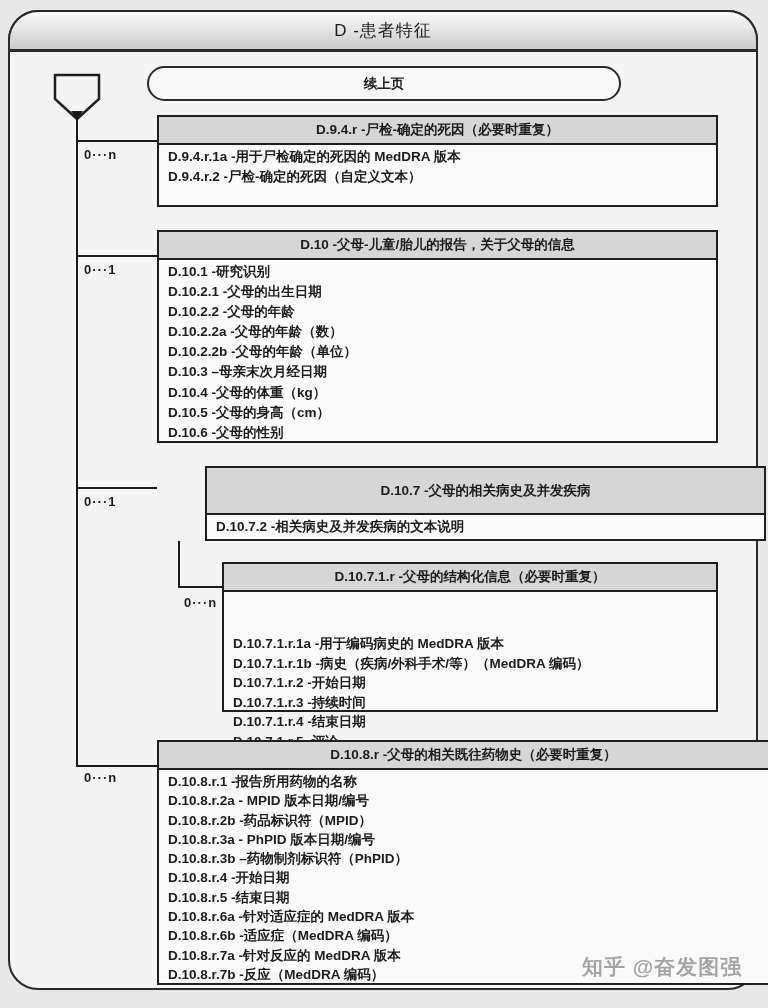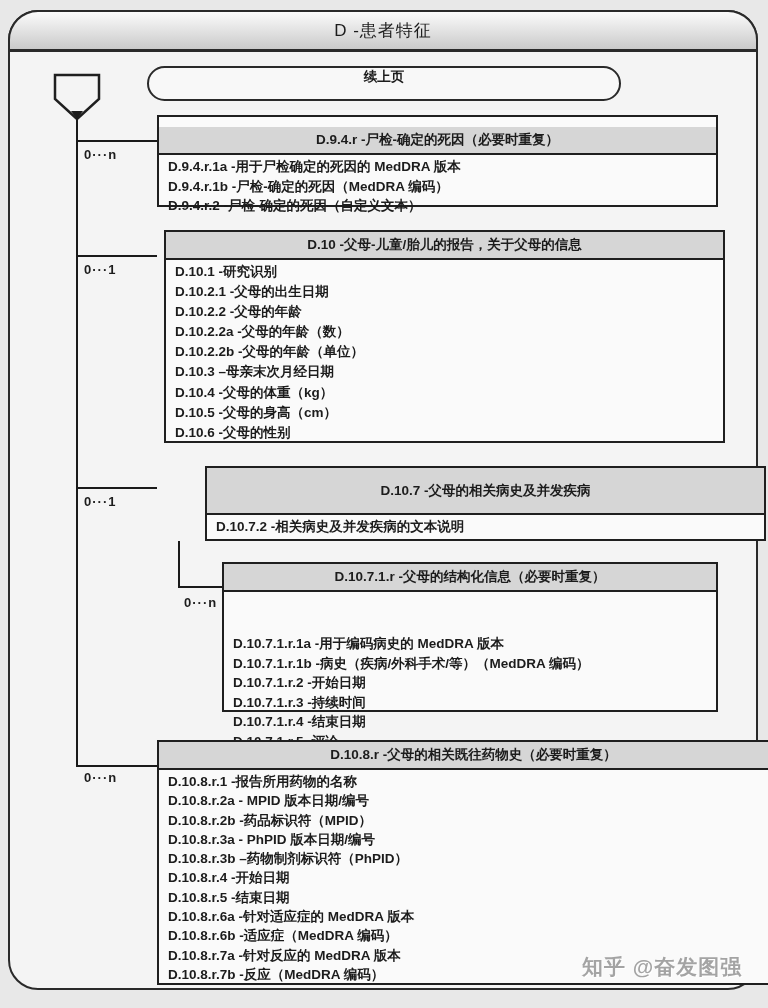--- a/index.html
+++ b/index.html
@@ -20,21 +20,21 @@
     background:linear-gradient(#fbfbfb,#cacaca);
     border:2px solid #2a2a2a;border-bottom:3px solid #2a2a2a;
     border-radius:30px 30px 0 0;
     display:flex;align-items:center;justify-content:center;
     font-size:17px;font-weight:normal;letter-spacing:1px;
   }
   .pill{
     position:absolute;left:147px;top:66px;width:474px;height:35px;
     box-sizing:border-box;
     background:#f8f8f8;border:2px solid #2a2a2a;border-radius:18px;
-    display:flex;justify-content:center;
+    display:flex;align-items:center;justify-content:center;
     font-size:13.5px;font-weight:bold;
   }
   .pentagon{position:absolute;left:53px;top:73px;}
   .arrowhead{
     position:absolute;left:71px;top:111px;width:0;height:0;
     border-left:6px solid transparent;border-right:6px solid transparent;
     border-top:8px solid #1a1a1a;
   }
   .v-line,.h-line{position:absolute;background:#1a1a1a;}
   .v-line{width:2px;}
@@ -90,29 +90,28 @@
 <div class="v-line" style="left:178px;top:541px;height:47px;"></div>
 <div class="h-line" style="left:178px;top:586px;width:44px;"></div>
 
 <div class="card" style="left:84px;top:147px;">0···n</div>
 <div class="card" style="left:84px;top:262px;">0···1</div>
 <div class="card" style="left:84px;top:494px;">0···1</div>
 <div class="card" style="left:184px;top:595px;">0···n</div>
 <div class="card" style="left:84px;top:770px;">0···n</div>
 
 <div class="sec" style="left:157px;top:115px;width:561px;height:92px;">
-  <div class="sec-header" style="height:26px;margin-top:10px;">D.9.4.r -尸检-确定的死因（必要时重复）</div>
+  <div class="sec-header" style="height:26px;">D.9.4.r -尸检-确定的死因（必要时重复）</div>
   <div class="sec-items" style="line-height:19.5px;">
     <div class="item">D.9.4.r.1a -用于尸检确定的死因的 MedDRA 版本</div>
-    <div class="item">D.9.4.r.1b -尸检-确定的死因（MedDRA 编码）</div>
     <div class="item">D.9.4.r.2 -尸检-确定的死因（自定义文本）</div>
   </div>
 </div>
 
-<div class="sec" style="left:164px;top:230px;width:561px;height:213px;">
+<div class="sec" style="left:157px;top:230px;width:561px;height:213px;">
   <div class="sec-header" style="height:26px;">D.10 -父母-儿童/胎儿的报告，关于父母的信息</div>
   <div class="sec-items" style="line-height:20.1px;">
     <div class="item">D.10.1 -研究识别</div>
     <div class="item">D.10.2.1 -父母的出生日期</div>
     <div class="item">D.10.2.2 -父母的年龄</div>
     <div class="item">D.10.2.2a -父母的年龄（数）</div>
     <div class="item">D.10.2.2b -父母的年龄（单位）</div>
     <div class="item">D.10.3 –母亲末次月经日期</div>
     <div class="item">D.10.4 -父母的体重（kg）</div>
     <div class="item">D.10.5 -父母的身高（cm）</div>

